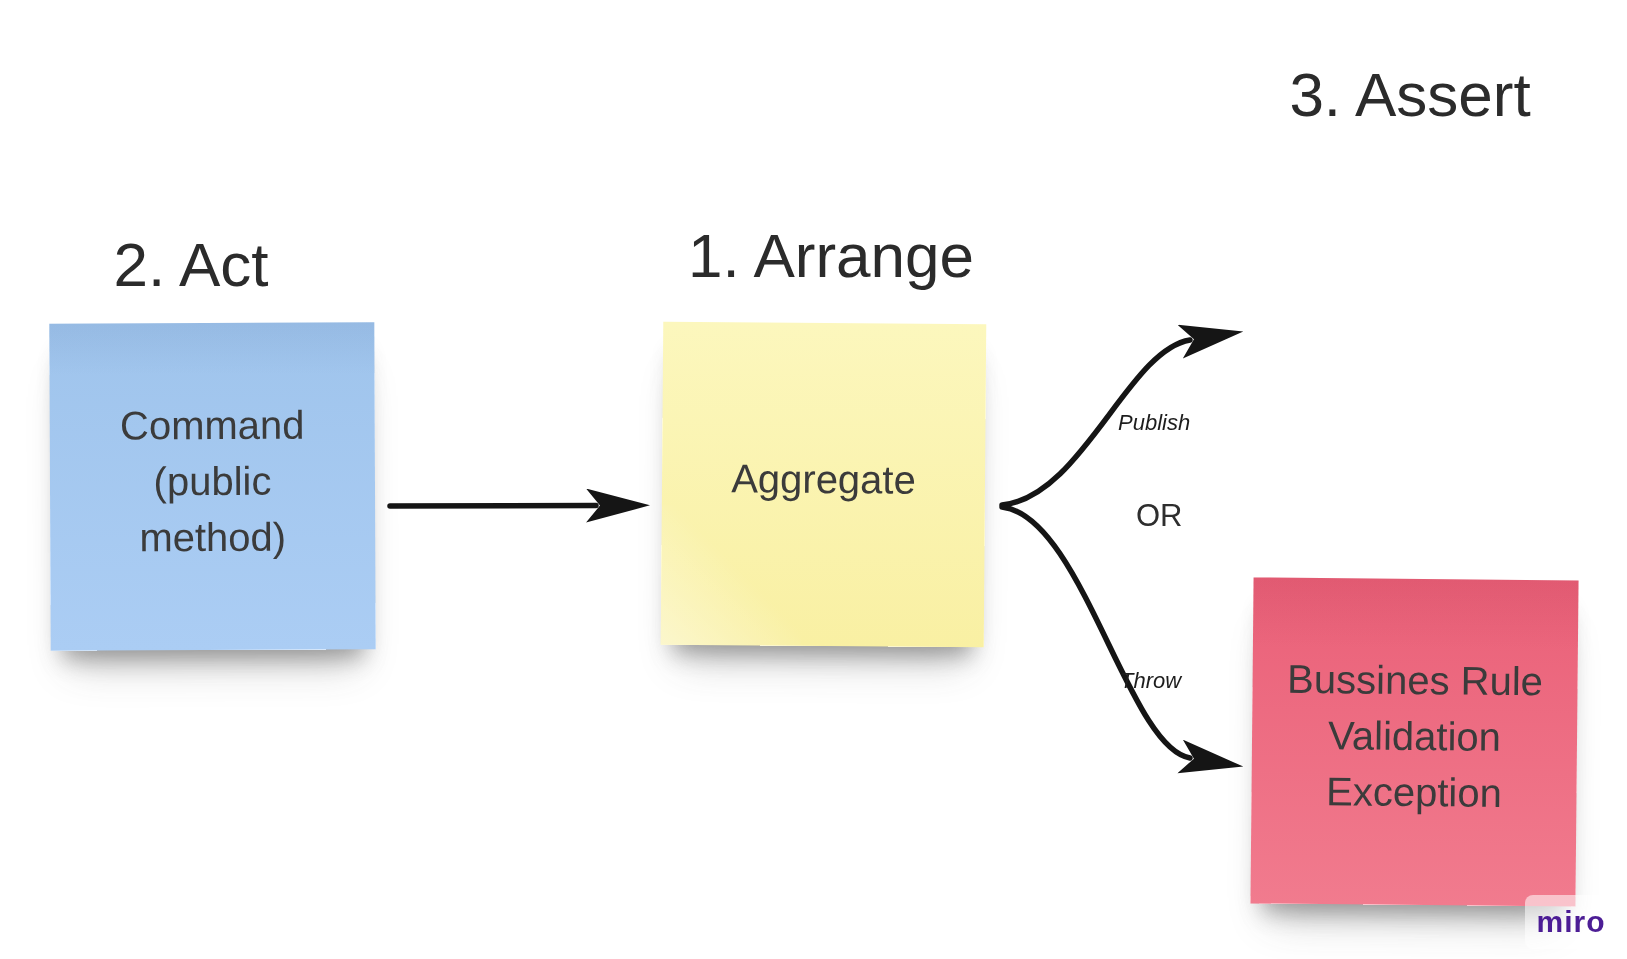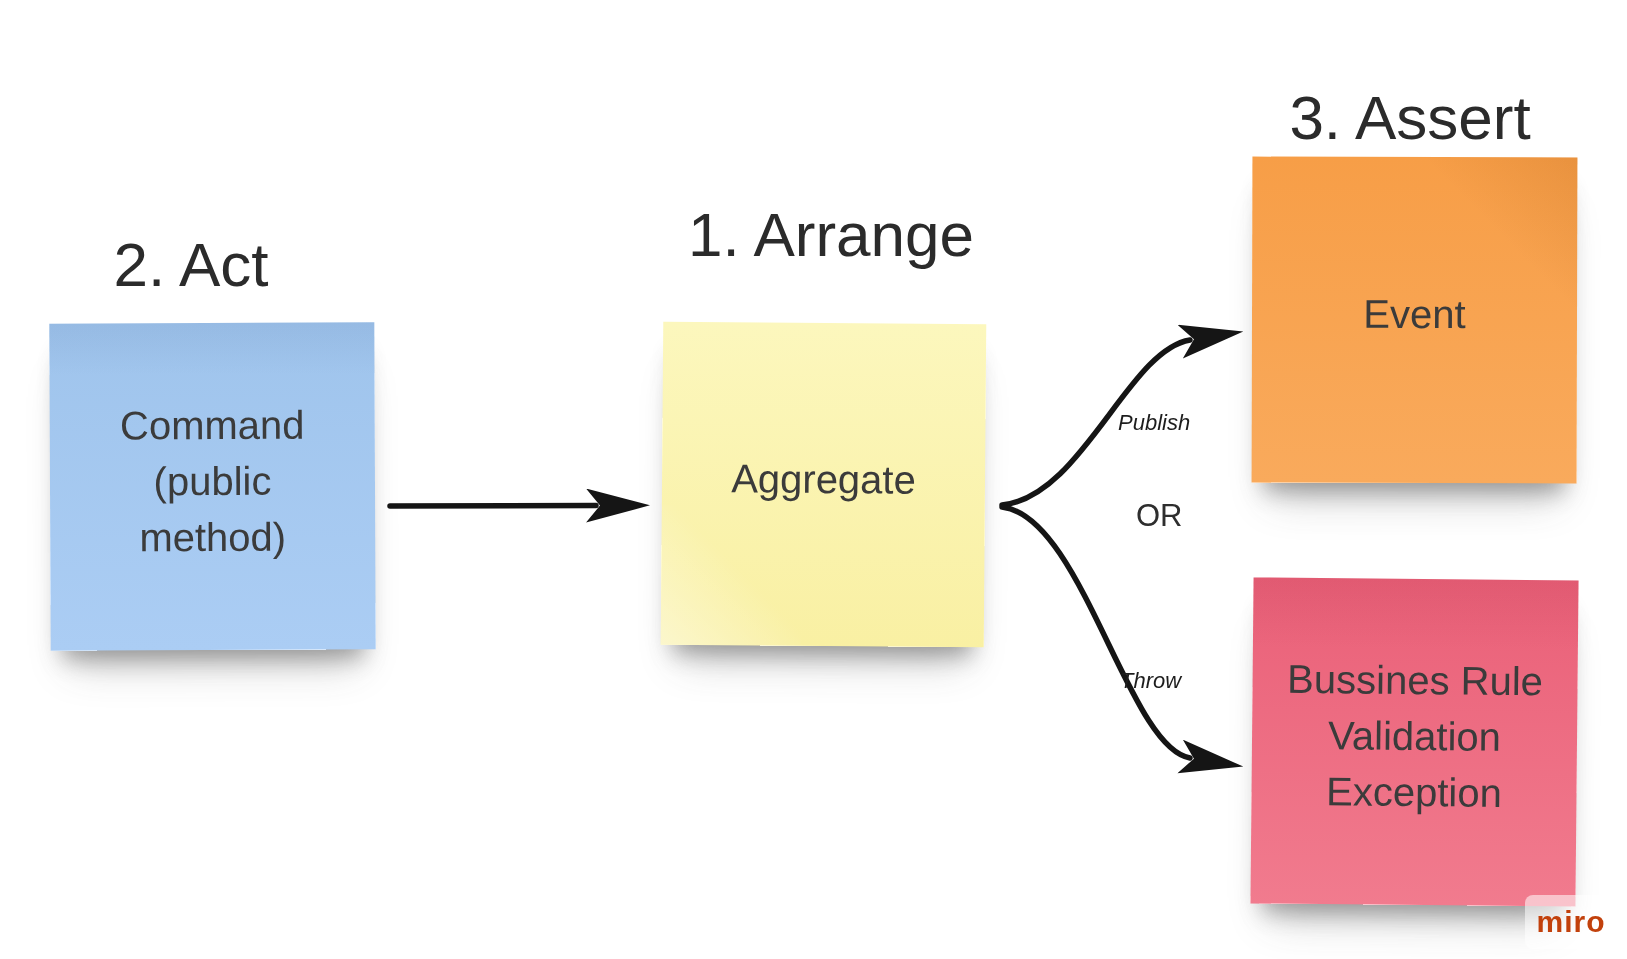--- a/index.html
+++ b/index.html
@@ -38,22 +38,22 @@
   
   .heading {
     position: absolute;
     transform: translateX(-50%);
     font-size: 62px;
     line-height: 1;
     color: #2b2b2b;
     white-space: nowrap;
   }
   #h-act     { left: 191px;  top: 234px; }
-  #h-arrange { left: 831px;  top: 204px; }
-  #h-assert  { left: 1410px; top: 64px; margin-top: 23px;  }
+  #h-arrange { left: 831px;  top: 225px; }
+  #h-assert  { left: 1410px; top: 64px;  }
 
   
   .note {
     position: absolute;
     display: flex;
     align-items: center;
     justify-content: center;
     background: linear-gradient(180deg, var(--c1) 0%, var(--c2) 100%);
     box-shadow: 0 20px 22px -12px rgba(70, 70, 70, 0.45),
                 0 34px 42px -20px rgba(70, 70, 70, 0.28);
@@ -125,21 +125,21 @@
     width: 92px;
     height: 54px;
     border-radius: 8px;
     background: rgba(255, 255, 255, 0.55);
     display: flex;
     align-items: center;
     justify-content: center;
     font-size: 30px;
     font-weight: 700;
     letter-spacing: 1px;
-    color: #c2410c;
+    color: #4c1d95;
   }
 </style>
 </head>
 <body>
 
 <div class="board">
 
   <svg class="connectors" viewBox="0 0 1627 959" xmlns="http://www.w3.org/2000/svg" style="--stroke: #151515;">
     <defs>
       <marker id="arrowhead" markerUnits="userSpaceOnUse" markerWidth="70" markerHeight="40" refX="10" refY="17" orient="auto">
@@ -162,23 +162,20 @@
   <div class="heading" id="h-assert">3. Assert</div>
 
   <div class="note" id="note-command" style="--c1: #9fc4ec; --c2: #abcdf4;">
     <div class="note-text">Command (public method)</div>
   </div>
 
   <div class="note" id="note-aggregate" style="--c1: #fcf7bd; --c2: #f9f0a3;">
     <div class="note-text">Aggregate</div>
   </div>
 
-  <div class="note" id="note-event" style="--c1: #f79e47; --c2: #f9aa5c;">
-    <div class="note-text">Event</div>
-  </div>
 
   <div class="note" id="note-exception" style="--c1: #ea6078; --c2: #f17b8e;">
     <div class="note-text">Bussines Rule Validation Exception</div>
   </div>
 
   <div class="conn-label italic" id="label-publish">Publish</div>
   <div class="conn-label" id="label-or">OR</div>
   <div class="conn-label italic" id="label-throw">Throw</div>
 
   <div class="watermark">miro</div>

